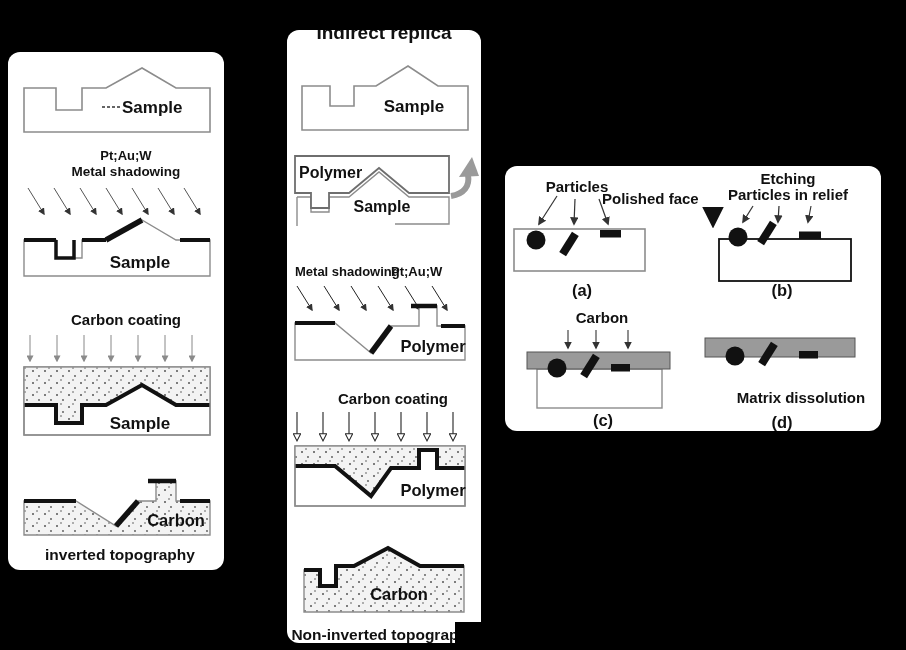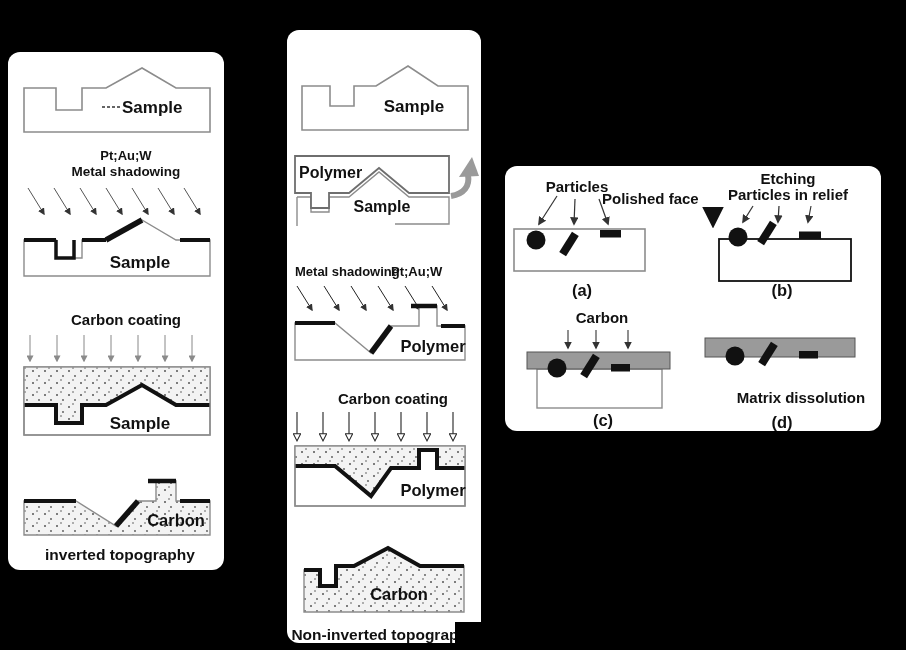--- a/index.html
+++ b/index.html
@@ -96,20 +96,21 @@
         <path d="M 130,7 H 158" stroke-width="4.5"></path>
         <path d="M 162,27 H 192" stroke-width="4"></path>
       </g>
       <text x="158" y="52" font-size="16.5" text-anchor="middle">Carbon</text>
       <text x="102" y="86" font-size="15.5" text-anchor="middle">inverted topography</text>
     </svg>
   </div>
 
   <div class="panel" style="left:287px;top:30px;width:194px;height:613px;">
 
+    <div class="cap" style="top:-8px;font-size:19px;">Indirect replica</div>
 
     <svg class="abs" style="left:9px;top:30px" width="178" height="80">
       <path d="M 6,70 V 26 H 34 V 46 H 58 V 26 H 80 L 112,6 L 142,26 H 172 V 70 Z" fill="#fff" stroke="#8c8c8c" stroke-width="1.6"></path>
       <text x="118" y="52" font-size="17" text-anchor="middle">Sample</text>
     </svg>
 
     <svg class="abs" style="left:0px;top:118px" width="194" height="112">
       <g stroke="#8c8c8c" stroke-width="1.4" fill="none">
         <path d="M 10,49 V 78"></path>
         <path d="M 10,49 H 24 V 64 H 42 V 49 H 62 L 92,24 L 122,49 H 162 V 76 H 108"></path>

